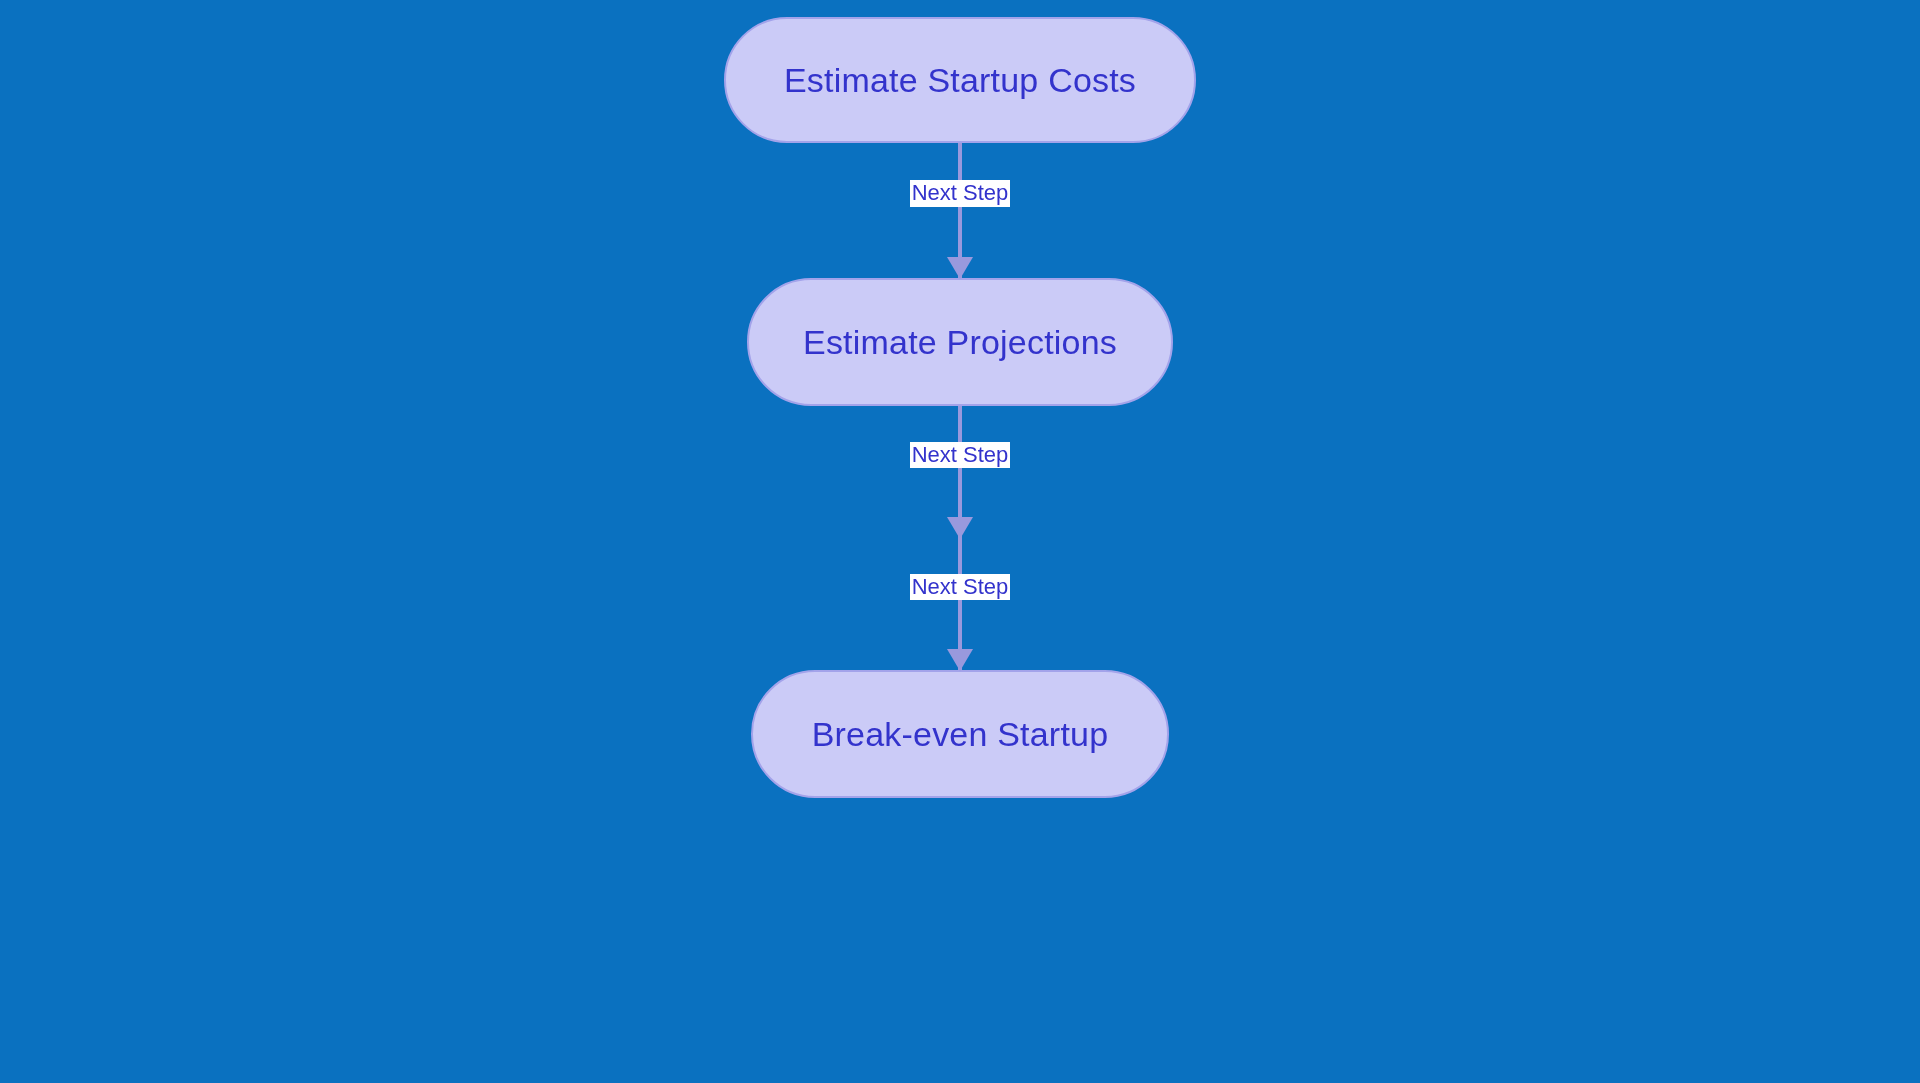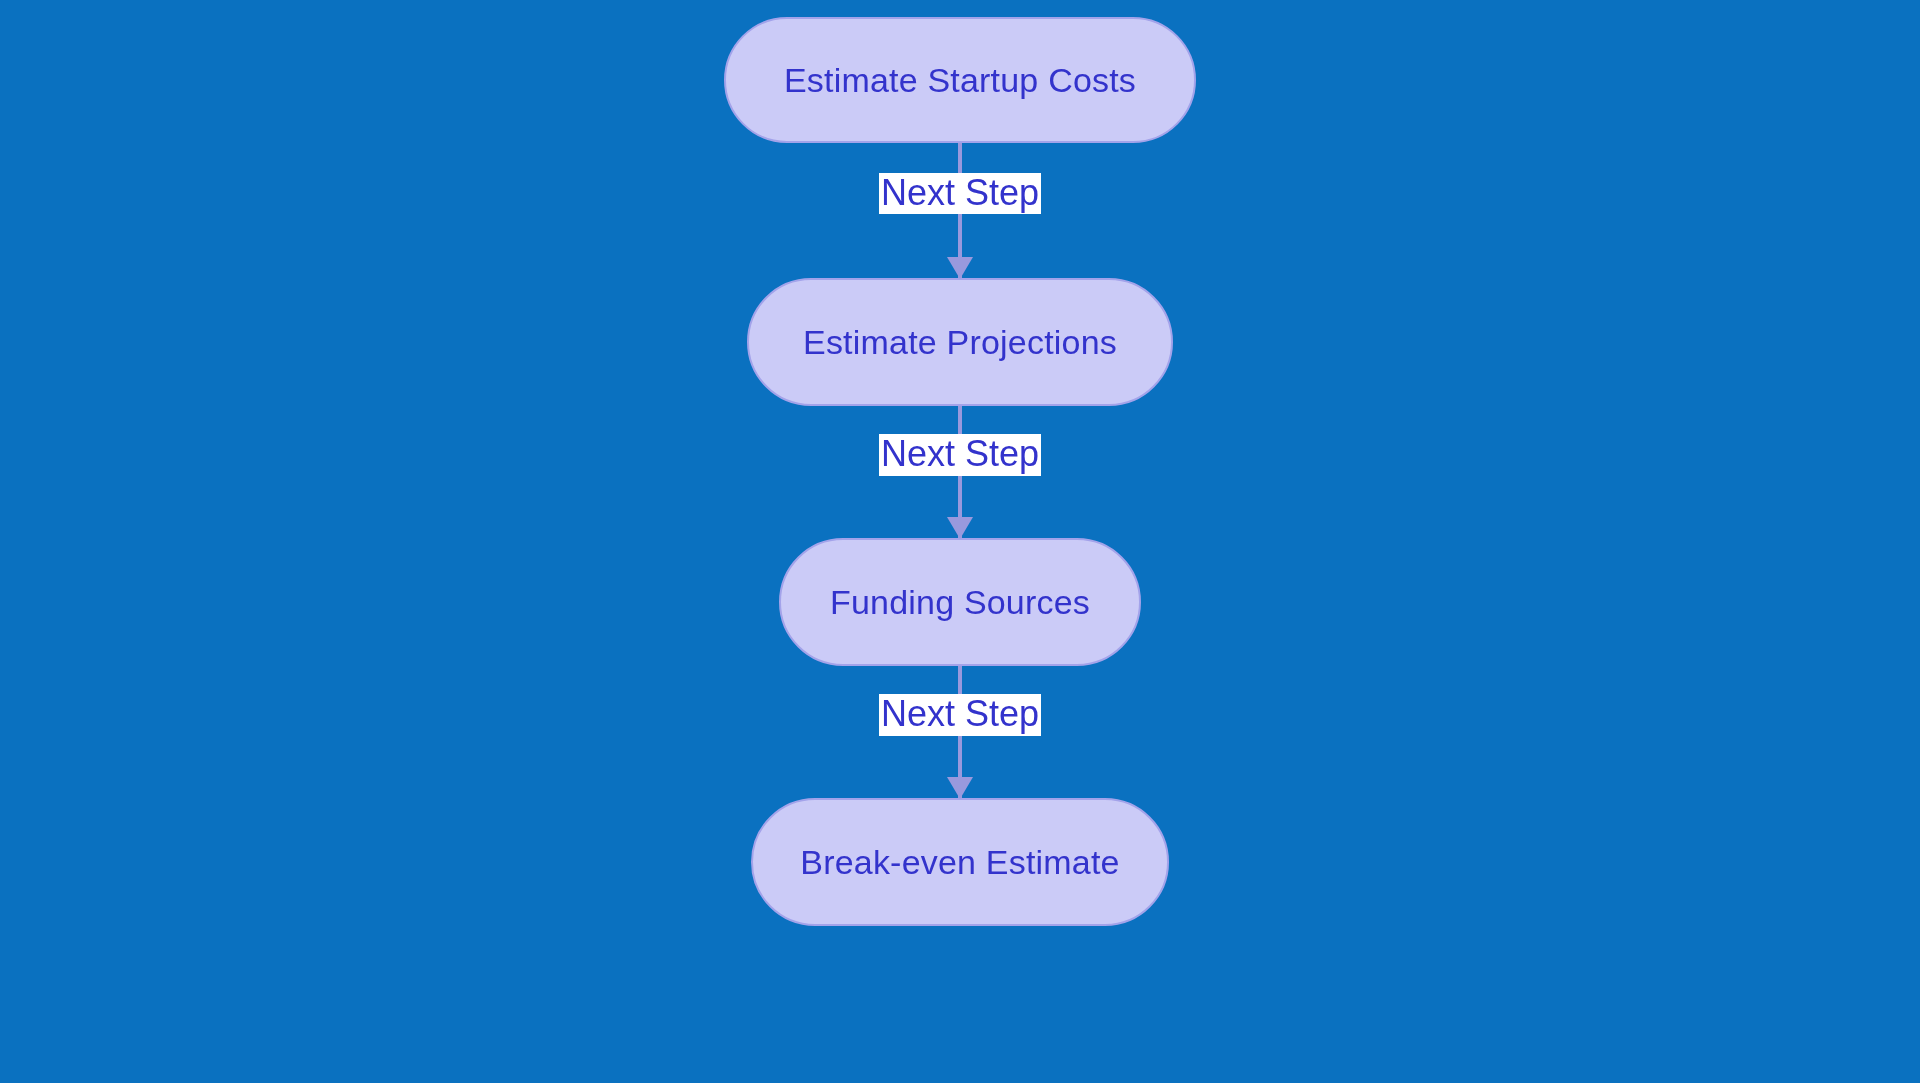--- a/index.html
+++ b/index.html
@@ -85,21 +85,21 @@
     height: 0;
     border-left: 13px solid transparent;
     border-right: 13px solid transparent;
     border-top: 22px solid #9999dd;
   }
   .edge-label {
     position: relative;
     z-index: 2;
     background: #ffffff;
     color: #3333cc;
-    font-size: 36px;
+    font-size: 22px;
     line-height: 1.08;
     padding: 1px 2px 2px 2px;
     white-space: nowrap;
     margin-bottom: 34px;
   }
 </style>
 </head>
 <body>
 
 <div id="canvas" style="background: rgb(10, 113, 192);">
@@ -118,28 +118,25 @@
     <div class="node node-1" style="background: rgb(203, 203, 247); border-color: rgb(163, 163, 234); color: rgb(51, 51, 204);">
       <span class="node-label">Estimate Projections</span>
     </div>
 
     <div class="edge edge-1">
       <div class="edge-line" style="background: rgb(153, 153, 221);"></div>
       <div class="edge-arrow" style="border-top-color: rgb(153, 153, 221);"></div>
       <span class="edge-label" style="background: rgb(255, 255, 255); color: rgb(51, 51, 204);">Next Step</span>
     </div>
 
-    <div class="node node-2" style="background: rgb(203, 203, 247); border-color: rgb(163, 163, 234); color: rgb(51, 51, 204);">
-      <span class="node-label">Funding Sources</span>
-    </div>
 
     <div class="edge edge-2">
       <div class="edge-line" style="background: rgb(153, 153, 221);"></div>
       <div class="edge-arrow" style="border-top-color: rgb(153, 153, 221);"></div>
       <span class="edge-label" style="background: rgb(255, 255, 255); color: rgb(51, 51, 204);">Next Step</span>
     </div>
 
     <div class="node node-3" style="background: rgb(203, 203, 247); border-color: rgb(163, 163, 234); color: rgb(51, 51, 204);">
-      <span class="node-label">Break-even Estimate</span>
+      <span class="node-label">Break-even Startup</span>
     </div>
 
   </div>
 </div>
 
 </body></html>

